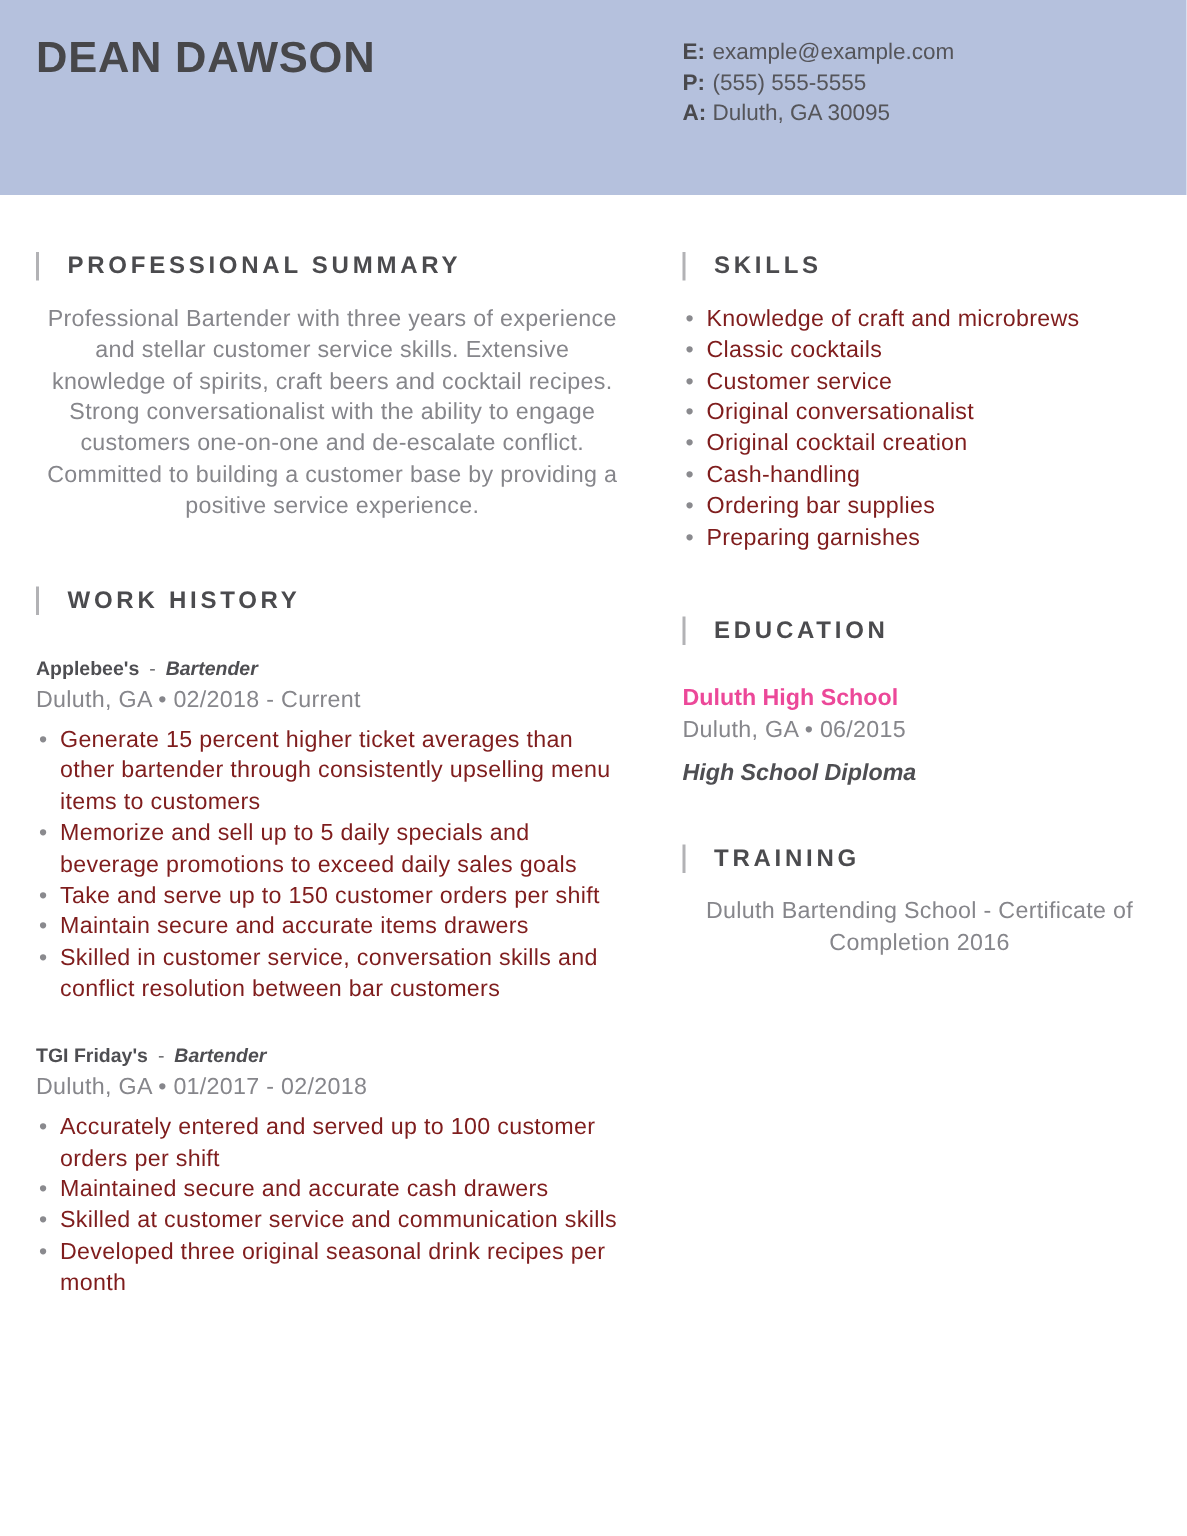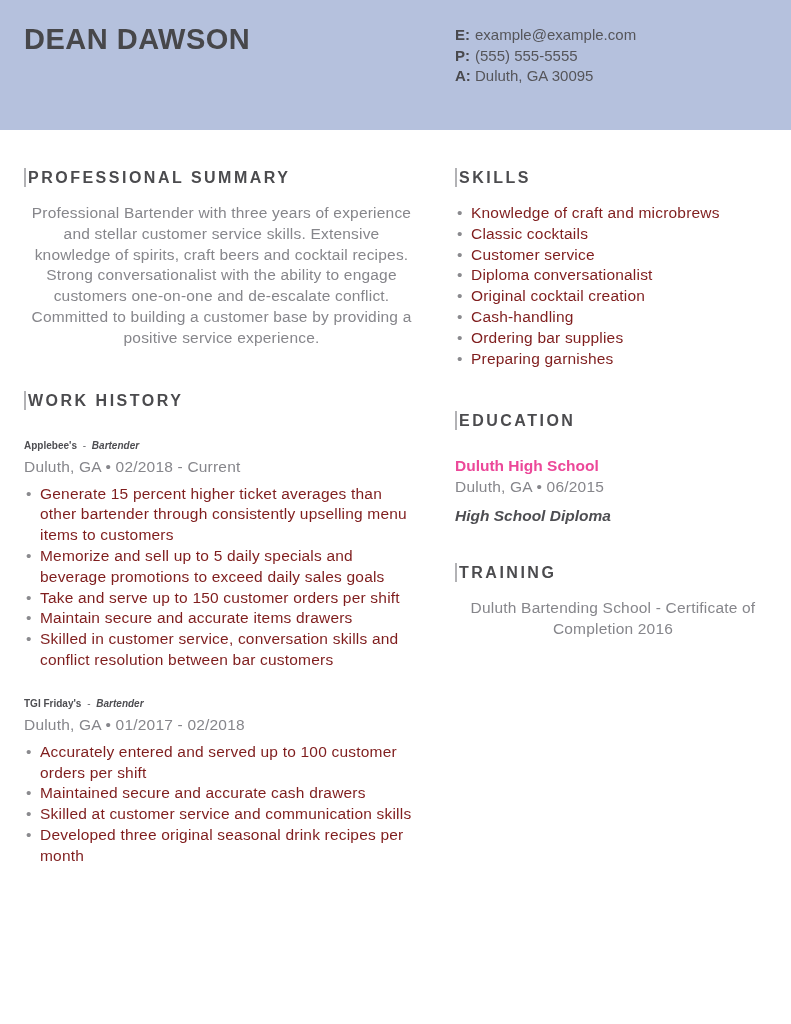--- a/index.html
+++ b/index.html
@@ -39,40 +39,40 @@
   .content { display: flex; padding: 38px 20px 0 24px; }
   .col-left  { width: 395px; margin-right: 36px; flex: 0 0 395px; }
   .col-right { width: 316px; flex: 0 0 316px; }
 
   h2.section-heading {
     font-size: 16px;
     font-weight: 700;
     letter-spacing: 2.5px;
     color: #4b4b4e;
     border-left: 2px solid #b2b2b5;
-    padding-left: 2px;
+    padding-left: 19px;
     line-height: 19px;
   }
 
   .body-text {
     margin-top: 16px;
     font-size: 15.5px;
     line-height: 20.8px;
     color: #86868b;
     letter-spacing: 0.2px;
     text-align: center;
   }
 
   .mt-lg { margin-top: 42px; }
   .mt-md { margin-top: 37px; }
 
   
   .job { margin-top: 25px; }
   .job + .job { margin-top: 22px; }
-  .job-title-line { font-size: 10px; line-height: 21px; color: #4e4e52; }
+  .job-title-line { font-size: 13px; line-height: 21px; color: #4e4e52; }
   .company { font-weight: 700; }
   .sep { margin: 0 3px; color: #6a6a6e; }
   .role { font-weight: 700; font-style: italic; }
   .meta { font-size: 15.5px; line-height: 21px; color: #86868b; letter-spacing: 0.2px; }
 
   ul.bullets { list-style: none; margin-top: 7px; }
   ul.bullets li {
     position: relative;
     padding-left: 16px;
     font-size: 15.5px;
@@ -162,21 +162,21 @@
     </div>
 
     <div class="col-right">
 
       <section>
         <h2 class="section-heading">SKILLS</h2>
         <ul class="bullets skills-list">
           <li>Knowledge of craft and microbrews</li>
           <li>Classic cocktails</li>
           <li>Customer service</li>
-          <li>Diploma conversationalist</li>
+          <li>Original conversationalist</li>
           <li>Original cocktail creation</li>
           <li>Cash-handling</li>
           <li>Ordering bar supplies</li>
           <li>Preparing garnishes</li>
         </ul>
       </section>
 
       <section class="mt-lg">
         <h2 class="section-heading">EDUCATION</h2>
         <div class="school">Duluth High School</div>

